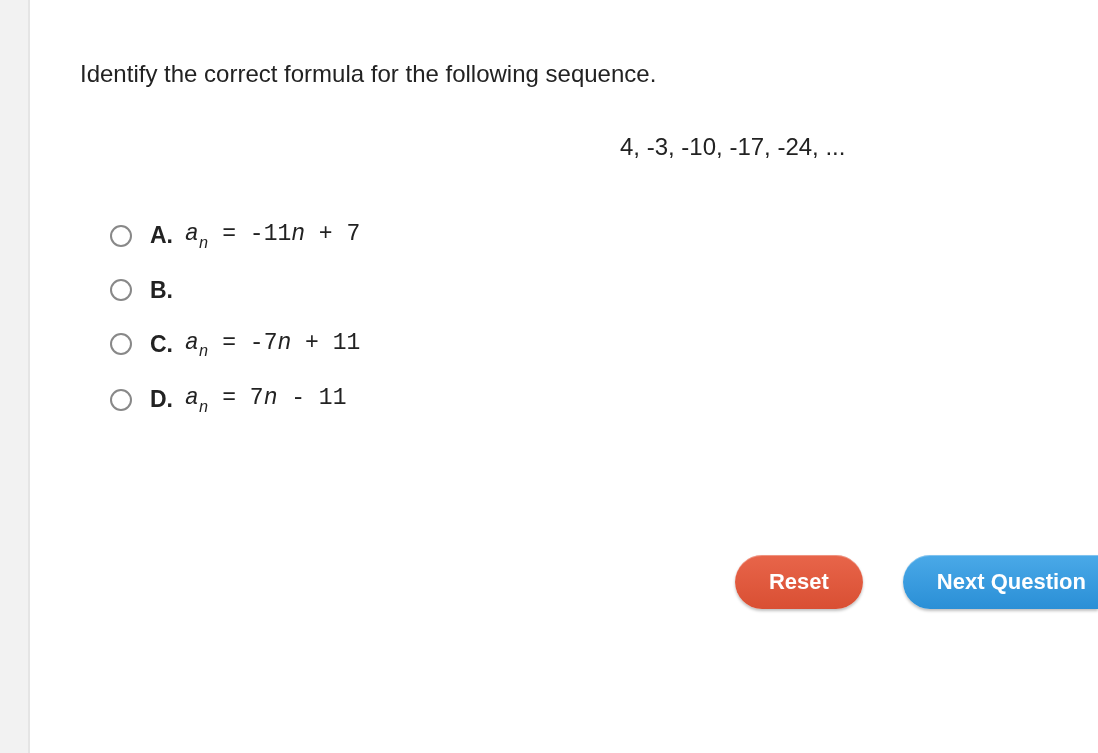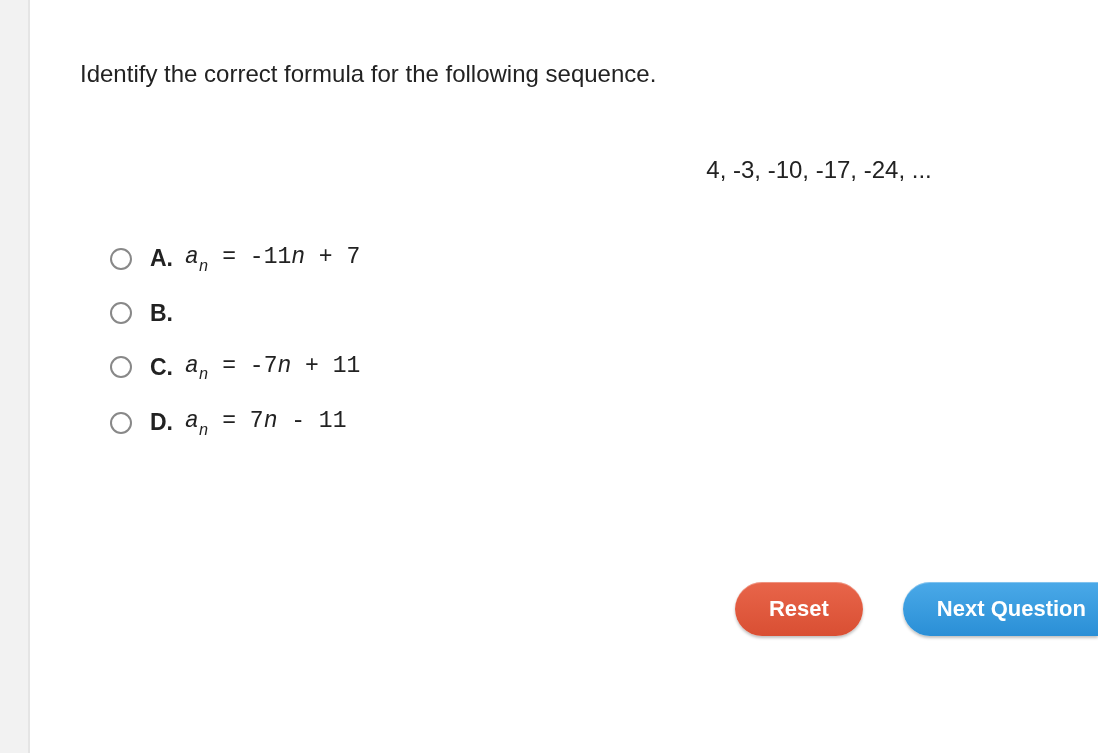--- a/index.html
+++ b/index.html
@@ -24,27 +24,26 @@
       border-right: 2px solid #e5e5e5;
     }
     .content {
       padding: 60px 80px 40px 80px;
       position: relative;
       height: 100%;
     }
     .question-text {
       font-size: 24px;
       color: #222;
-      margin-bottom: 68px;
+      margin-bottom: 45px;
       font-weight: 400;
     }
     .sequence {
       font-size: 24px;
       color: #222;
-      text-align: center;
       padding-left: 540px;
       margin-bottom: 60px;
     }
     .options {
       padding-left: 30px;
     }
     .option-row {
       display: flex;
       align-items: center;
       margin-bottom: 26px;
@@ -76,21 +75,21 @@
     }
     .option-formula .sub {
       font-style: italic;
       font-size: 16px;
       vertical-align: sub;
       position: relative;
       top: 2px;
     }
     .buttons {
       position: absolute;
-      bottom: 117px;
+      bottom: 144px;
       right: 0;
       display: flex;
       gap: 40px;
       align-items: center;
     }
     .btn {
       font-size: 22px;
       font-weight: bold;
       color: #fff;
       border: none;

